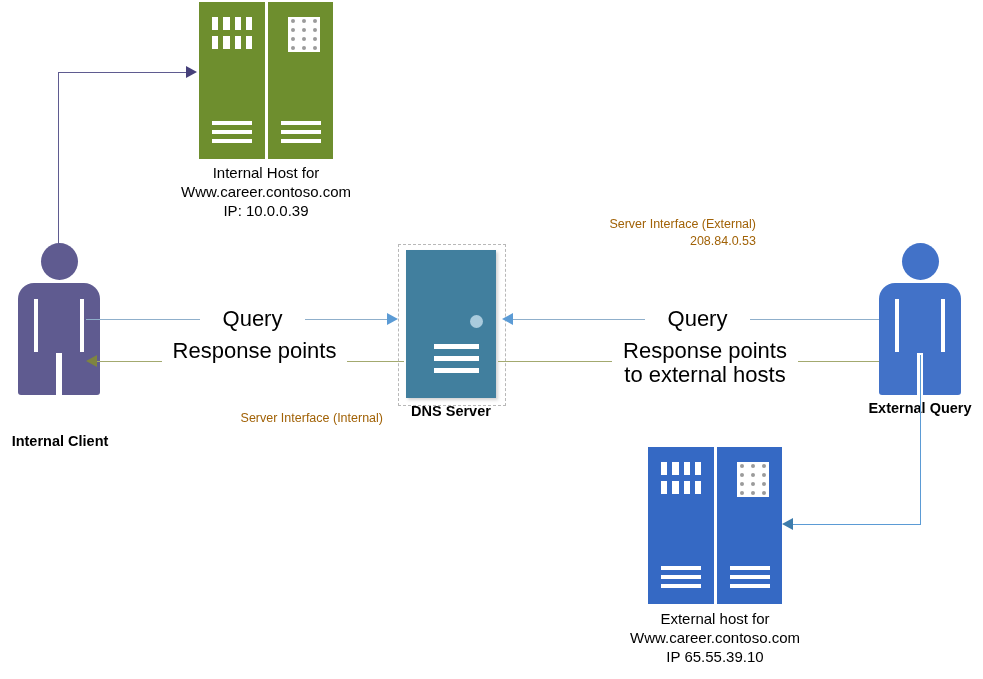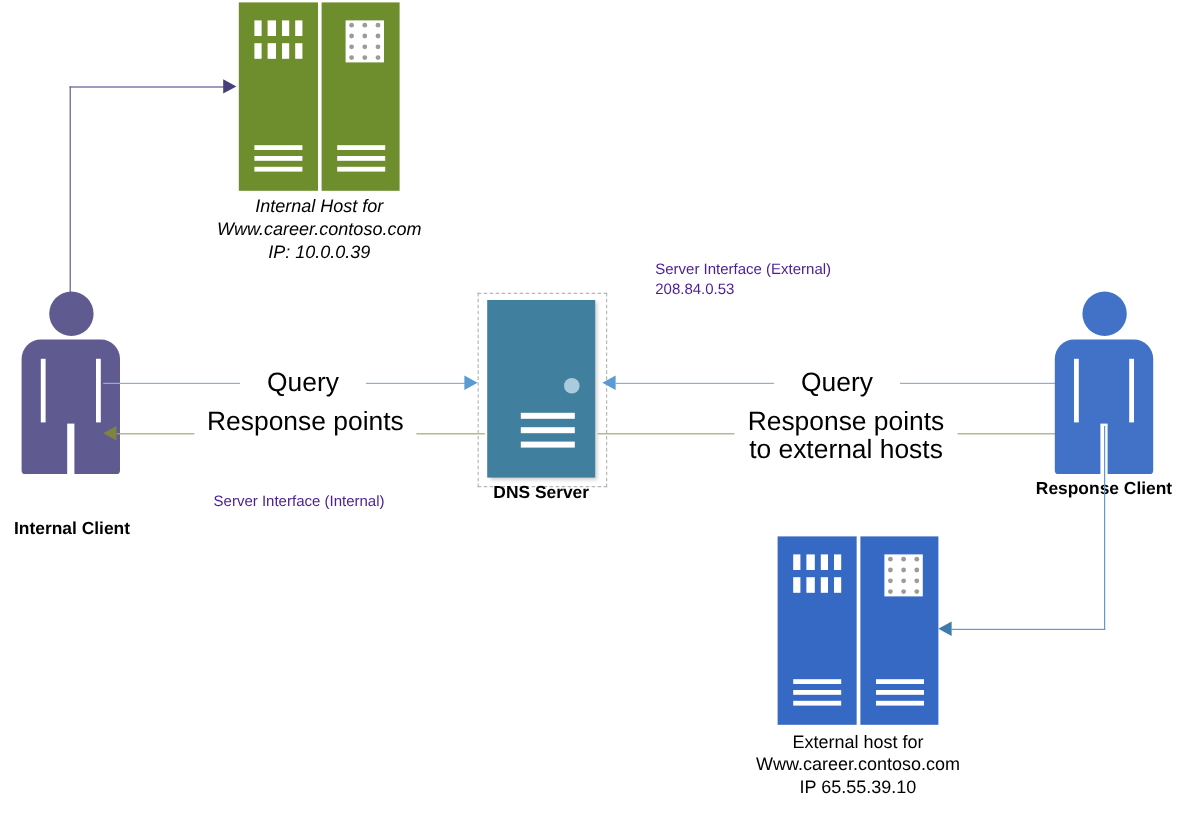--- a/index.html
+++ b/index.html
@@ -29,24 +29,24 @@
     white-space: nowrap;
   }
   .caption-bold {
     font-weight: bold;
     font-size: 14.5px;
     color: #000000;
     white-space: nowrap;
     text-align: center;
   }
   .small-caption {
-    text-align: left;
+    text-align: right;
     font-size: 12.5px;
     line-height: 17px;
-    color: #4c1d95;
+    color: #a16207;
     white-space: nowrap;
   }
   .flow-label {
     font-size: 22px;
     line-height: 24px;
     color: #000000;
     background: #ffffff;
     white-space: nowrap;
     text-align: center;
     padding: 0 5px;
@@ -195,21 +195,21 @@
         <i></i>
         <i></i>
       </div>
     <div class="vents" style="left:82px; top:119px; width:40px;">
         <i></i>
         <i></i>
         <i></i>
       </div>
   </div>
 
-  <div class="caption abs" style="left:145px; top:163px; width:242px;font-style:italic;">
+  <div class="caption abs" style="left:145px; top:163px; width:242px;">
     <div>Internal Host for</div>
     <div>Www.career.contoso.com</div>
     <div>IP: 10.0.0.39</div>
   </div>
 
   <div class="person" style="left:18px; top:243px; width:82px; height:152px;">
     <div class="head" style="left:23px; top:0; width:37px; height:37px; background:#5F5B90;"></div>
     <div class="body" style="left:0; top:40px; width:82px; height:112px; background:#5F5B90;"></div>
     <div class="armgap-l" style="left:16px; top:56px; width:4px; height:53px;"></div>
     <div class="armgap-r" style="left:62px; top:56px; width:4px; height:53px;"></div>
@@ -257,21 +257,21 @@
     <div>to external hosts</div>
   </div>
 
   <div class="person" style="left:879px; top:243px; width:82px; height:152px;">
     <div class="head" style="left:23px; top:0; width:37px; height:37px; background:#4272C8;"></div>
     <div class="body" style="left:0; top:40px; width:82px; height:112px; background:#4272C8;"></div>
     <div class="armgap-l" style="left:16px; top:56px; width:4px; height:53px;"></div>
     <div class="armgap-r" style="left:62px; top:56px; width:4px; height:53px;"></div>
     <div class="legsplit" style="left:38px; top:110px; width:6px; height:42px;"></div>
   </div>
-  <div class="caption-bold abs" style="left:860px; top:400px; width:120px;">Response Client</div>
+  <div class="caption-bold abs" style="left:860px; top:400px; width:120px;">External Query</div>
 
   <div class="vline abs" style="left:920px; top:355px; height:170px; border-left-color:#5B9BD5;"></div>
   <div class="hline abs" style="left:793px; top:524px; width:128px; border-top-color:#5B9BD5;"></div>
   <div class="arrow left abs" style="left:782px; top:518px; border-right-color:#3E7CAC;"></div>
 
   <div class="server" style="left:648px; top:447px; width:134px; height:157px;">
     <div class="panel left" style="width:66px; background:#3569C4;"></div>
     <div class="gap" style="left:66px;"></div>
     <div class="panel right" style="width:65px; background:#3569C4;"></div>
 

